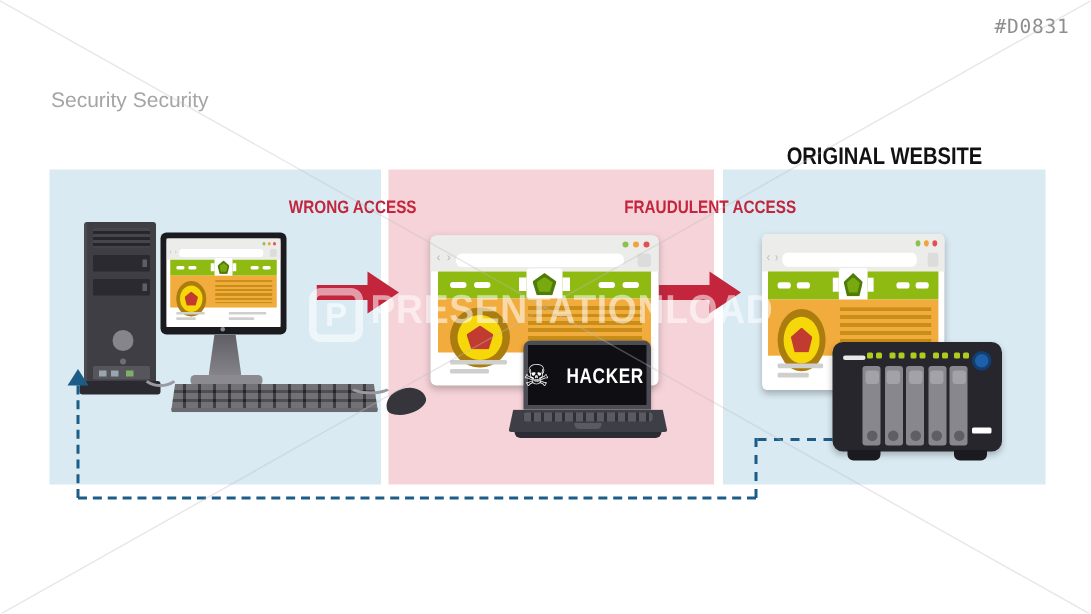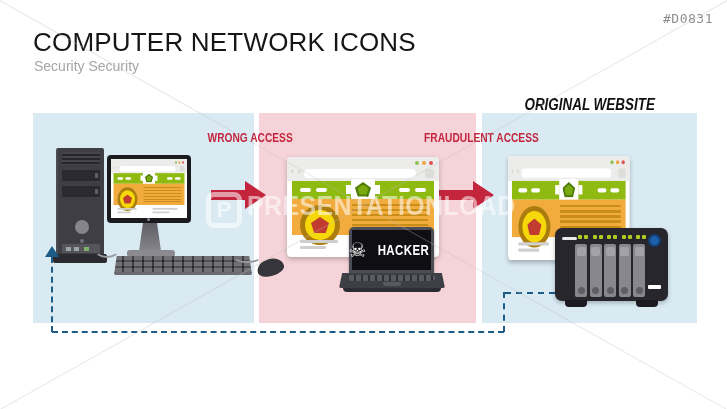--- a/index.html
+++ b/index.html
@@ -14,23 +14,23 @@
   
   .panel { position:absolute; top:113px; height:210px; }
   .panel-user { left:33px; width:221px; background:#D9EAF3; }
   .panel-fake { left:259px; width:217px; background:#F6D3D8; }
   .panel-orig { left:482px; width:215px; background:#D9EAF3; }
 
   .section-label { position:absolute; top:96px; text-align:center; font-weight:bold; font-size:16px; color:#111; }
   .section-label span { display:inline-block; transform:scaleX(0.84); white-space:nowrap; }
   .lbl-user { left:33px; width:221px; }
   .lbl-fake { left:259px; width:217px; }
-  .lbl-orig { left:482px; width:215px;font-style:italic; }
-
-  .flow-label { position:absolute; top:131px; text-align:center; font-weight:bold; font-size:12px; color:#C2253C; }
+  .lbl-orig { left:482px; width:215px; }
+
+  .flow-label { position:absolute; top:131px; font-weight:bold; font-size:12px; color:#C2253C; }
   .flow-label span { display:inline-block; transform:scaleX(0.85); white-space:nowrap; }
   .lbl-wrong { left:185px; width:130px; }
   .lbl-fraud { left:406px; width:150px; }
 
   .flow-arrow { position:absolute; width:56px; height:30px; }
   .arrow-1 { left:211px; top:180px; }
   .arrow-2 { left:439px; top:180px; }
 
   
   .browser { position:absolute; width:152px; height:100px; background:#fff; border-radius:4px;
@@ -147,21 +147,20 @@
              font-weight:bold; font-size:22px; text-align:center; line-height:26px; pointer-events:none; }
   .wm-text { position:absolute; left:247px; top:191px; font-weight:bold; font-size:27px;
              color:rgba(255,255,255,0.55); transform:scaleX(0.92); transform-origin:left center;
              letter-spacing:0.5px; white-space:nowrap; pointer-events:none; }
 </style>
 </head>
 <body>
 
 <div class="slide">
 
-  <div class="page-title">COMPUTER NETWORK ICONS</div>
   <div class="page-subtitle">Security Security</div>
   <div class="slide-code">#D0831</div>
 
   <div class="panel panel-user"></div>
   <div class="panel panel-fake"></div>
   <div class="panel panel-orig"></div>
 
   <div class="section-label lbl-orig"><span>ORIGINAL WEBSITE</span></div>
 
   <div class="flow-label lbl-wrong"><span>WRONG ACCESS</span></div>

